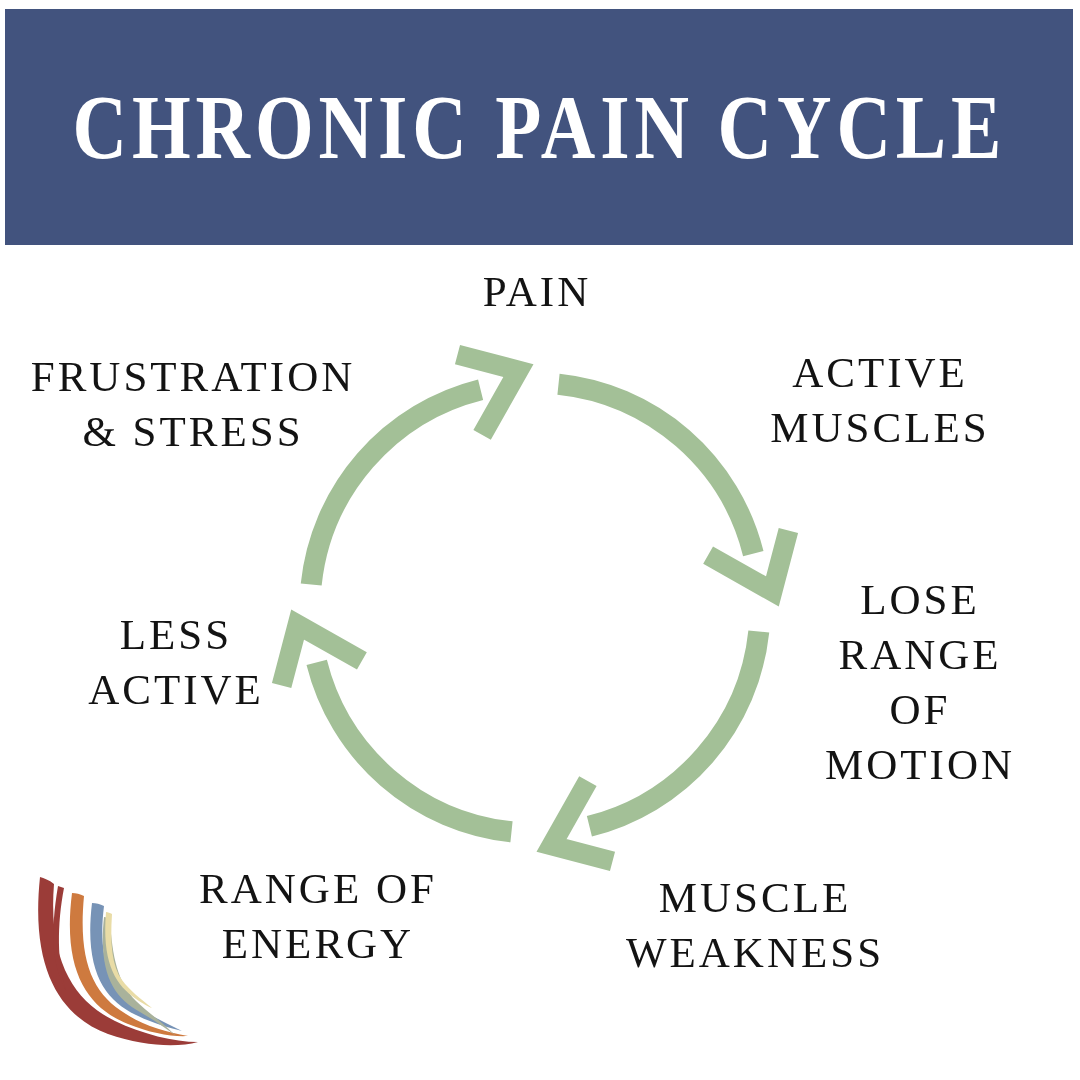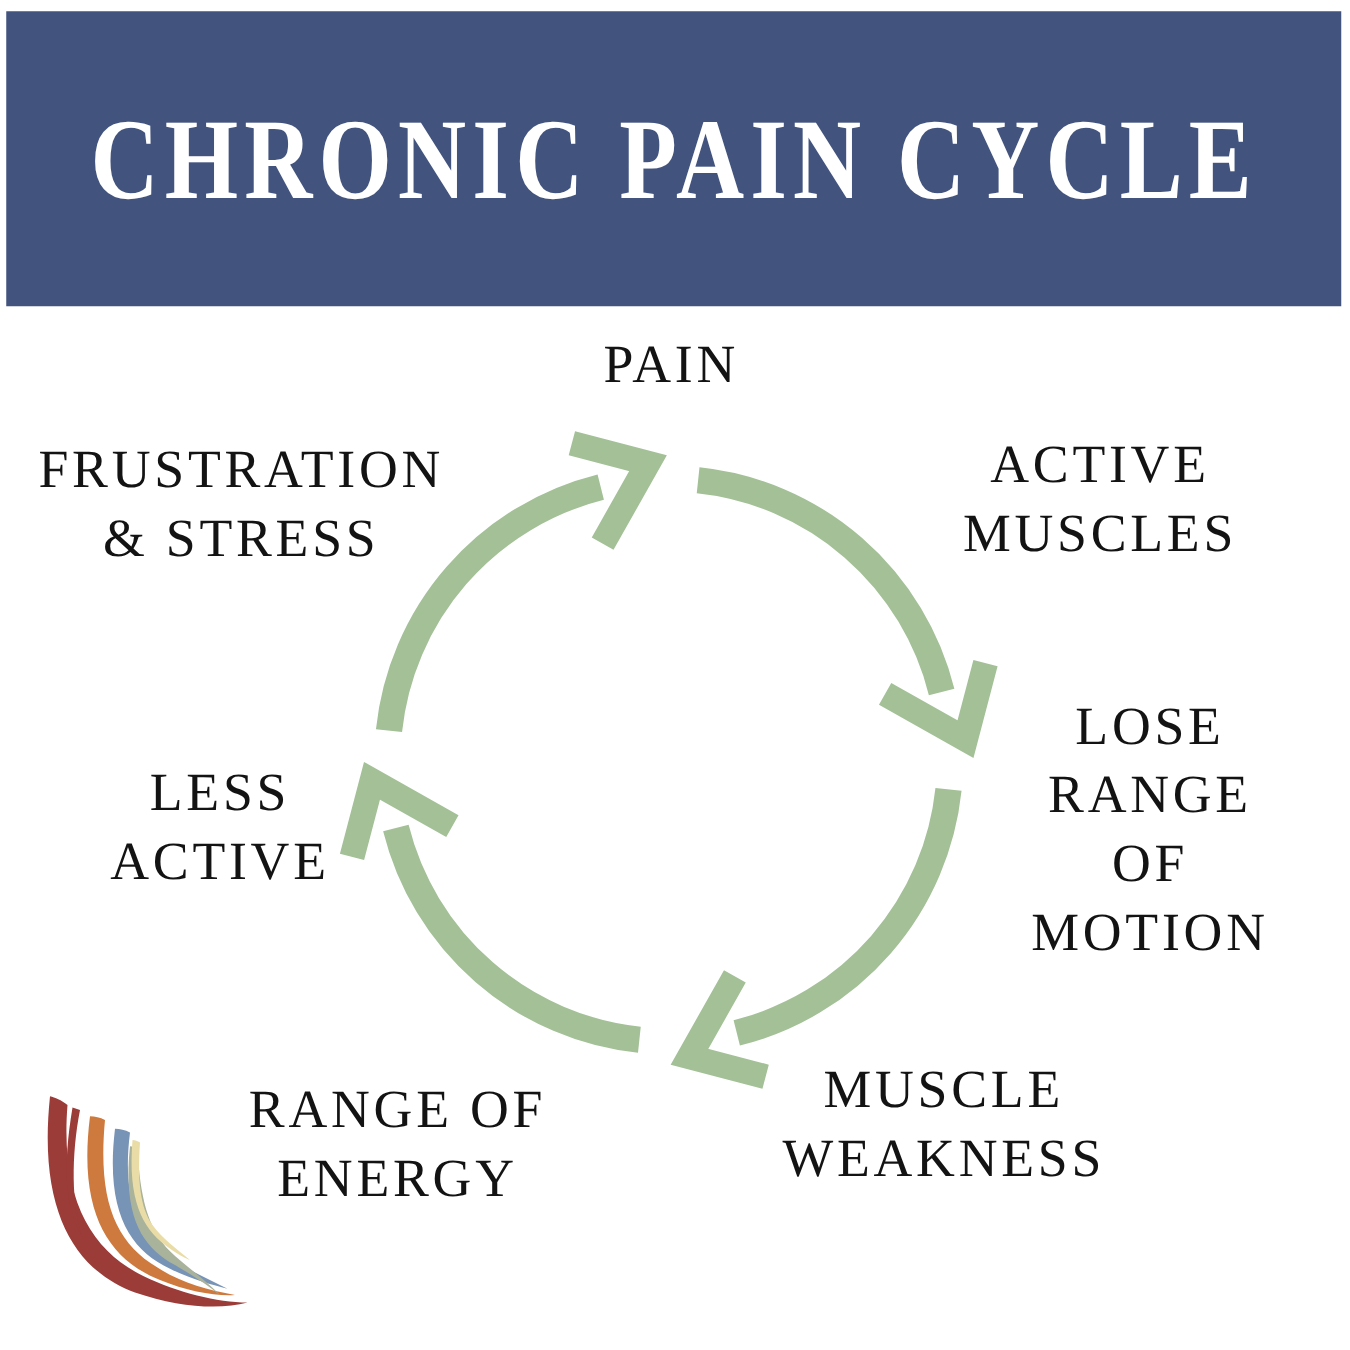--- a/index.html
+++ b/index.html
@@ -37,22 +37,22 @@
     position: absolute;
     transform: translate(-50%, -50%);
     text-align: center;
     font-size: 43px;
     letter-spacing: 3px;
     line-height: 1.28;
     white-space: pre-line;
   }
   .lbl-pain                { left: 537px; top: 292px; }
   .lbl-gaurd-muscles       { left: 880px; top: 400px; }
-  .lbl-lose-range          { left: 920px; top: 664px; }
-  .lbl-muscle-weakness     { left: 755px; top: 900px; }
+  .lbl-lose-range          { left: 920px; top: 682px; }
+  .lbl-muscle-weakness     { left: 755px; top: 925px; }
   .lbl-lack-of-energy      { left: 318px; top: 916px; }
   .lbl-less-active         { left: 160px; top: 662px; margin-left: 16px; }
   .lbl-frustration-stress  { left: 193px; top: 404px; text-align: center; }
 
   
   .logo { position: absolute; left: 28px; top: 862px; }
 </style>
 </head>
 <body>
 

